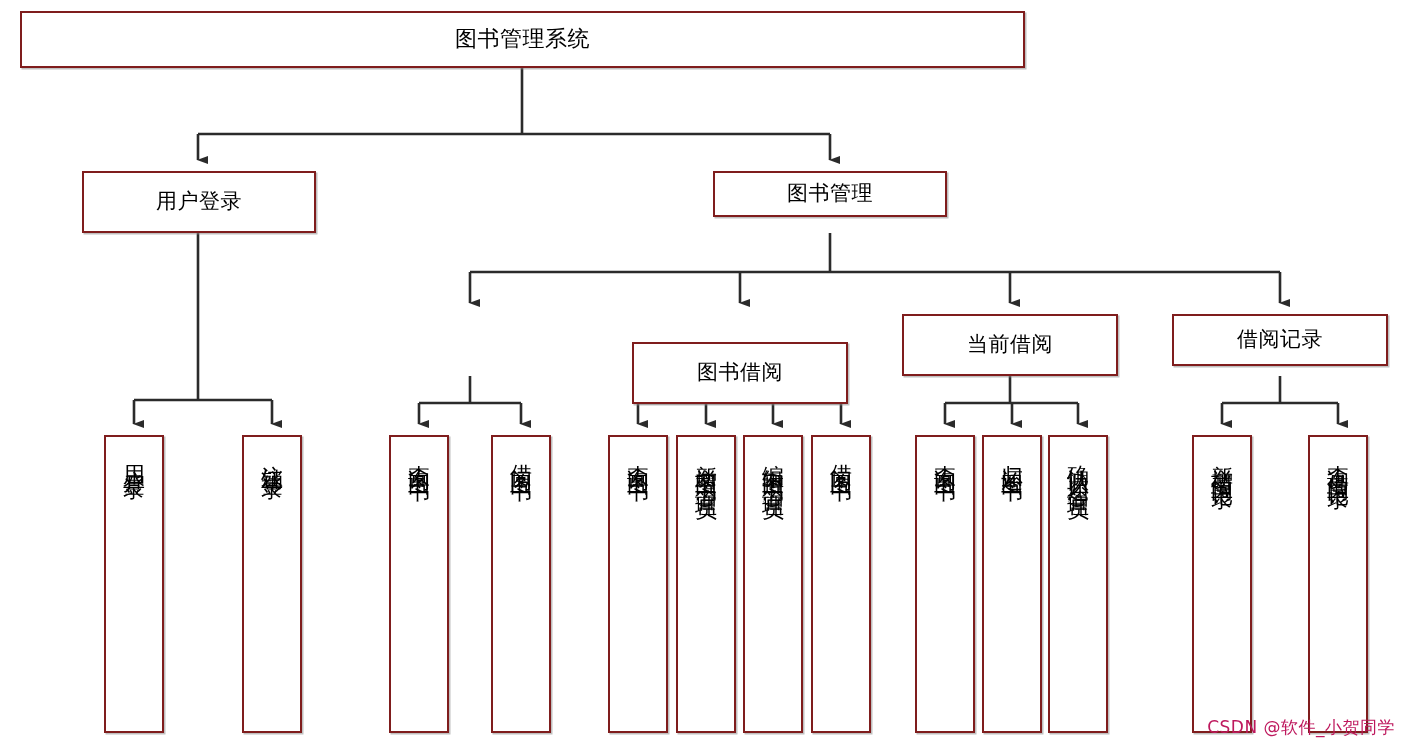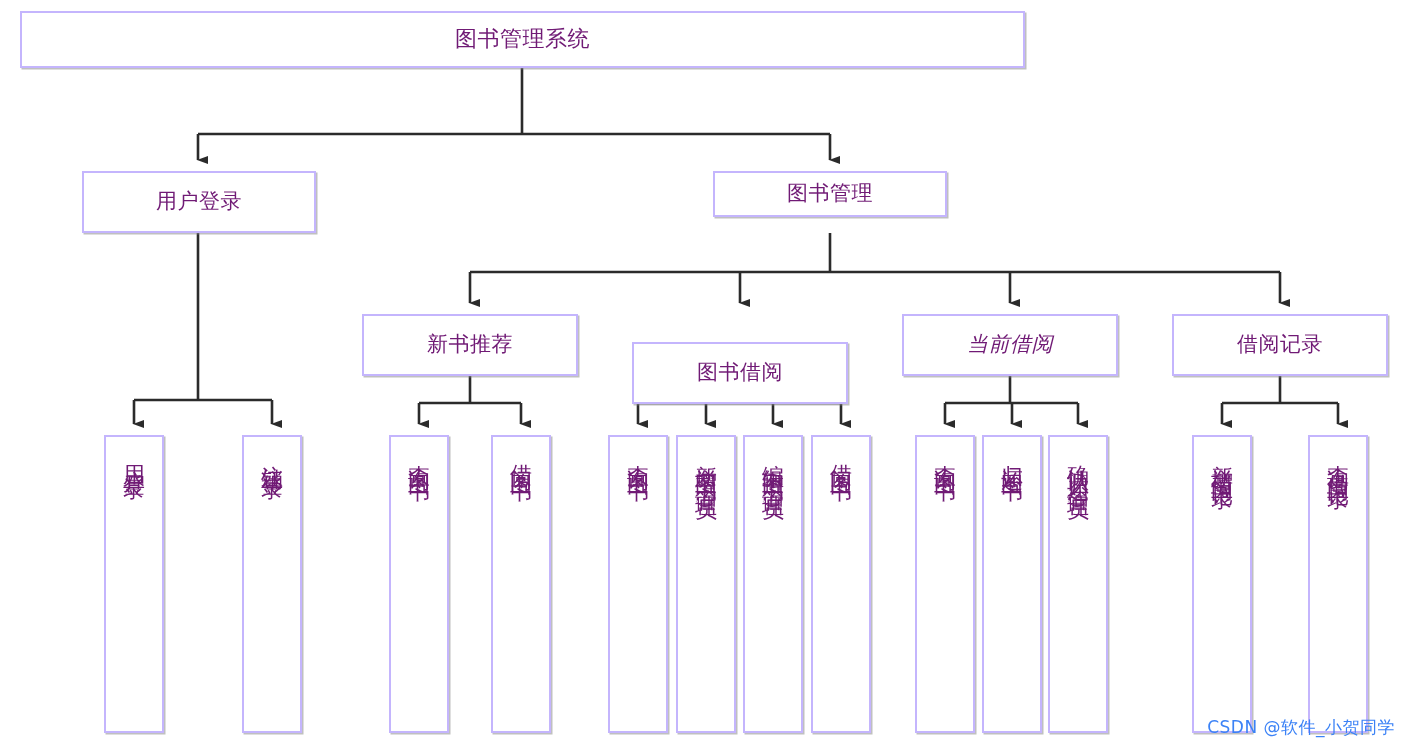--- a/index.html
+++ b/index.html
@@ -22,26 +22,26 @@
     left: 0;
     top: 0;
     width: 1405px;
     height: 747px;
     pointer-events: none;
   }
   .node {
     position: absolute;
     box-sizing: border-box;
     background: #ffffff;
-    border: 2px solid #c4b5fd;
+    border: 2px solid #7f1d1d;
     box-shadow: 1.5px 1.5px 0 0 rgba(140,140,140,0.55);
     display: flex;
     align-items: center;
     justify-content: center;
-    color: #701a75;
+    color: #000000;
     z-index: 2;
   }
   .node-h {
     font-size: 21px;
     letter-spacing: 0.5px;
     line-height: 1.2;
     white-space: nowrap;
   }
   .node-root {
     font-size: 22px;
@@ -58,21 +58,21 @@
     letter-spacing: 5px;
     line-height: 1.0;
     text-align: left;
     white-space: nowrap;
   }
   .watermark {
     position: absolute;
     right: 10px;
     bottom: 8px;
     font-size: 17px;
-    color: #3b82f6;
+    color: #be185d;
     letter-spacing: 0.5px;
     z-index: 5;
     white-space: nowrap;
   }
 </style>
 </head>
 <body>
 
 <div id="diagram-root">
 
@@ -130,30 +130,27 @@
     <span>图书管理系统</span>
   </div>
 
   <div class="node node-h" style="left:82px; top:171px; width:234px; height:62px;">
     <span>用户登录</span>
   </div>
   <div class="node node-h" style="left:713px; top:171px; width:234px; height:46px;">
     <span>图书管理</span>
   </div>
 
-  <div class="node node-h" style="left:362px; top:314px; width:216px; height:62px;">
-    <span>新书推荐</span>
-  </div>
   <div class="node node-h" style="left:632px; top:314px; width:216px; height:62px;margin-top:28px;">
     <span>图书借阅</span>
   </div>
-  <div class="node node-h" style="left:902px; top:314px; width:216px; height:62px;font-style:italic;">
+  <div class="node node-h" style="left:902px; top:314px; width:216px; height:62px;">
     <span>当前借阅</span>
   </div>
-  <div class="node node-h" style="left:1172px; top:314px; width:216px; height:62px;">
+  <div class="node node-h" style="left:1172px; top:314px; width:216px; height:52px;">
     <span>借阅记录</span>
   </div>
 
   <div class="node node-v" style="left:104px; top:435px; width:60px; height:298px;">
     <span class="vlabel">用户登录</span>
   </div>
   <div class="node node-v" style="left:242px; top:435px; width:60px; height:298px;">
     <span class="vlabel">注销登录</span>
   </div>
 

